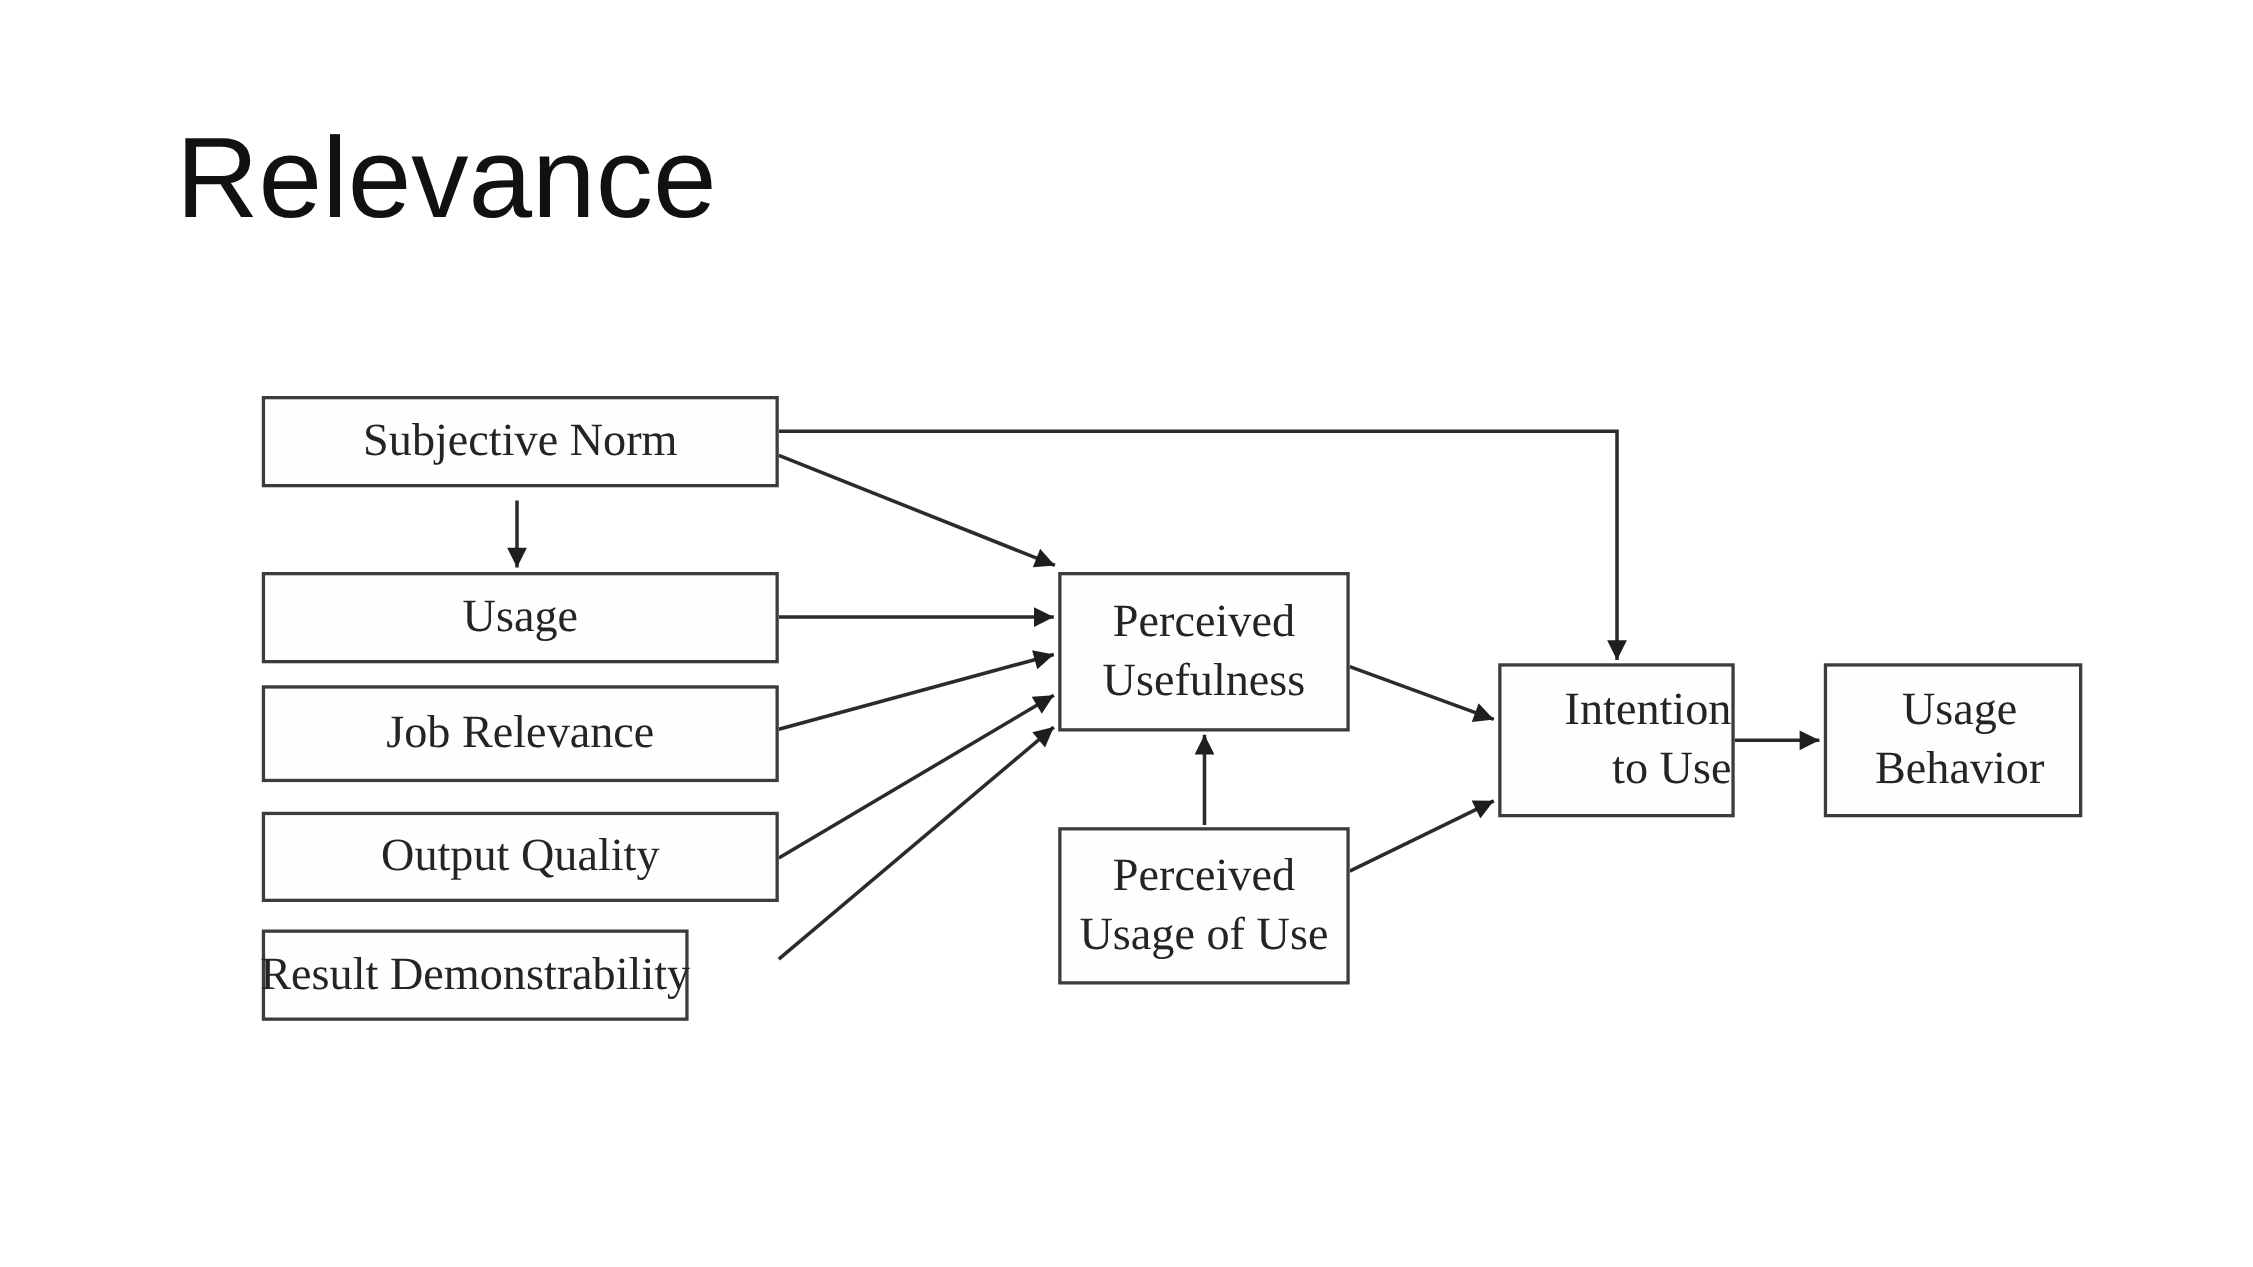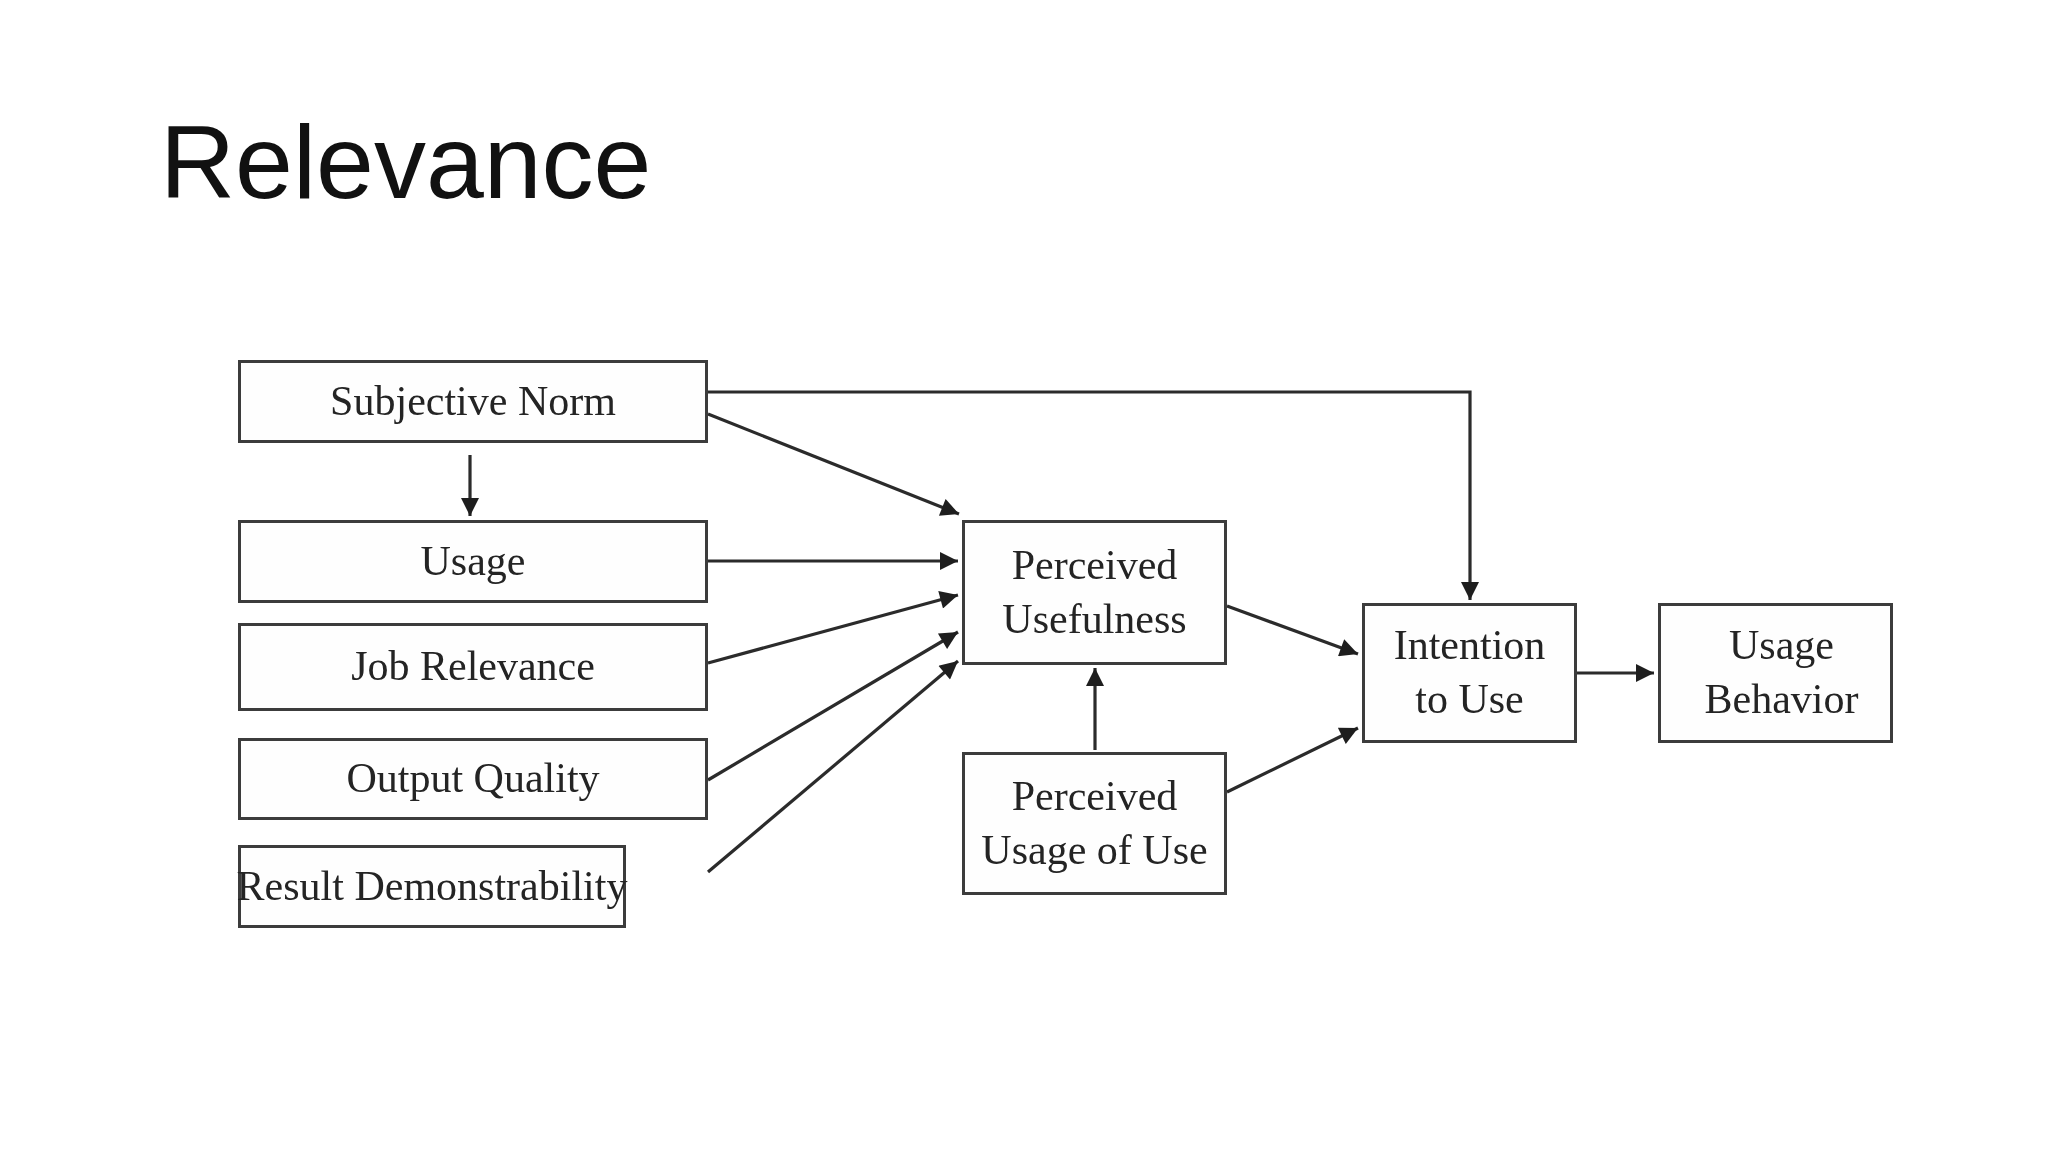--- a/index.html
+++ b/index.html
@@ -111,21 +111,21 @@
           <span>Result Demonstrability</span>
         </div>
         <div class="node" style="left: 962px; top: 520px; width: 265px; height: 145px;">
           <span>Perceived</span>
           <span>Usefulness</span>
         </div>
         <div class="node" style="left: 962px; top: 752px; width: 265px; height: 143px;">
           <span>Perceived</span>
           <span>Usage of Use</span>
         </div>
-        <div class="node" style="left: 1362px; top: 603px; width: 215px; height: 140px;">
+        <div class="node" style="left: 1362px; top: 603px; width: 215px; height: 140px; align-items: flex-end;">
           <span>Intention</span>
           <span>to Use</span>
         </div>
         <div class="node" style="left: 1658px; top: 603px; width: 235px; height: 140px; padding-left: 12px;">
           <span>Usage</span>
           <span>Behavior</span>
         </div>
       </div>
   </figure>
 </main>

